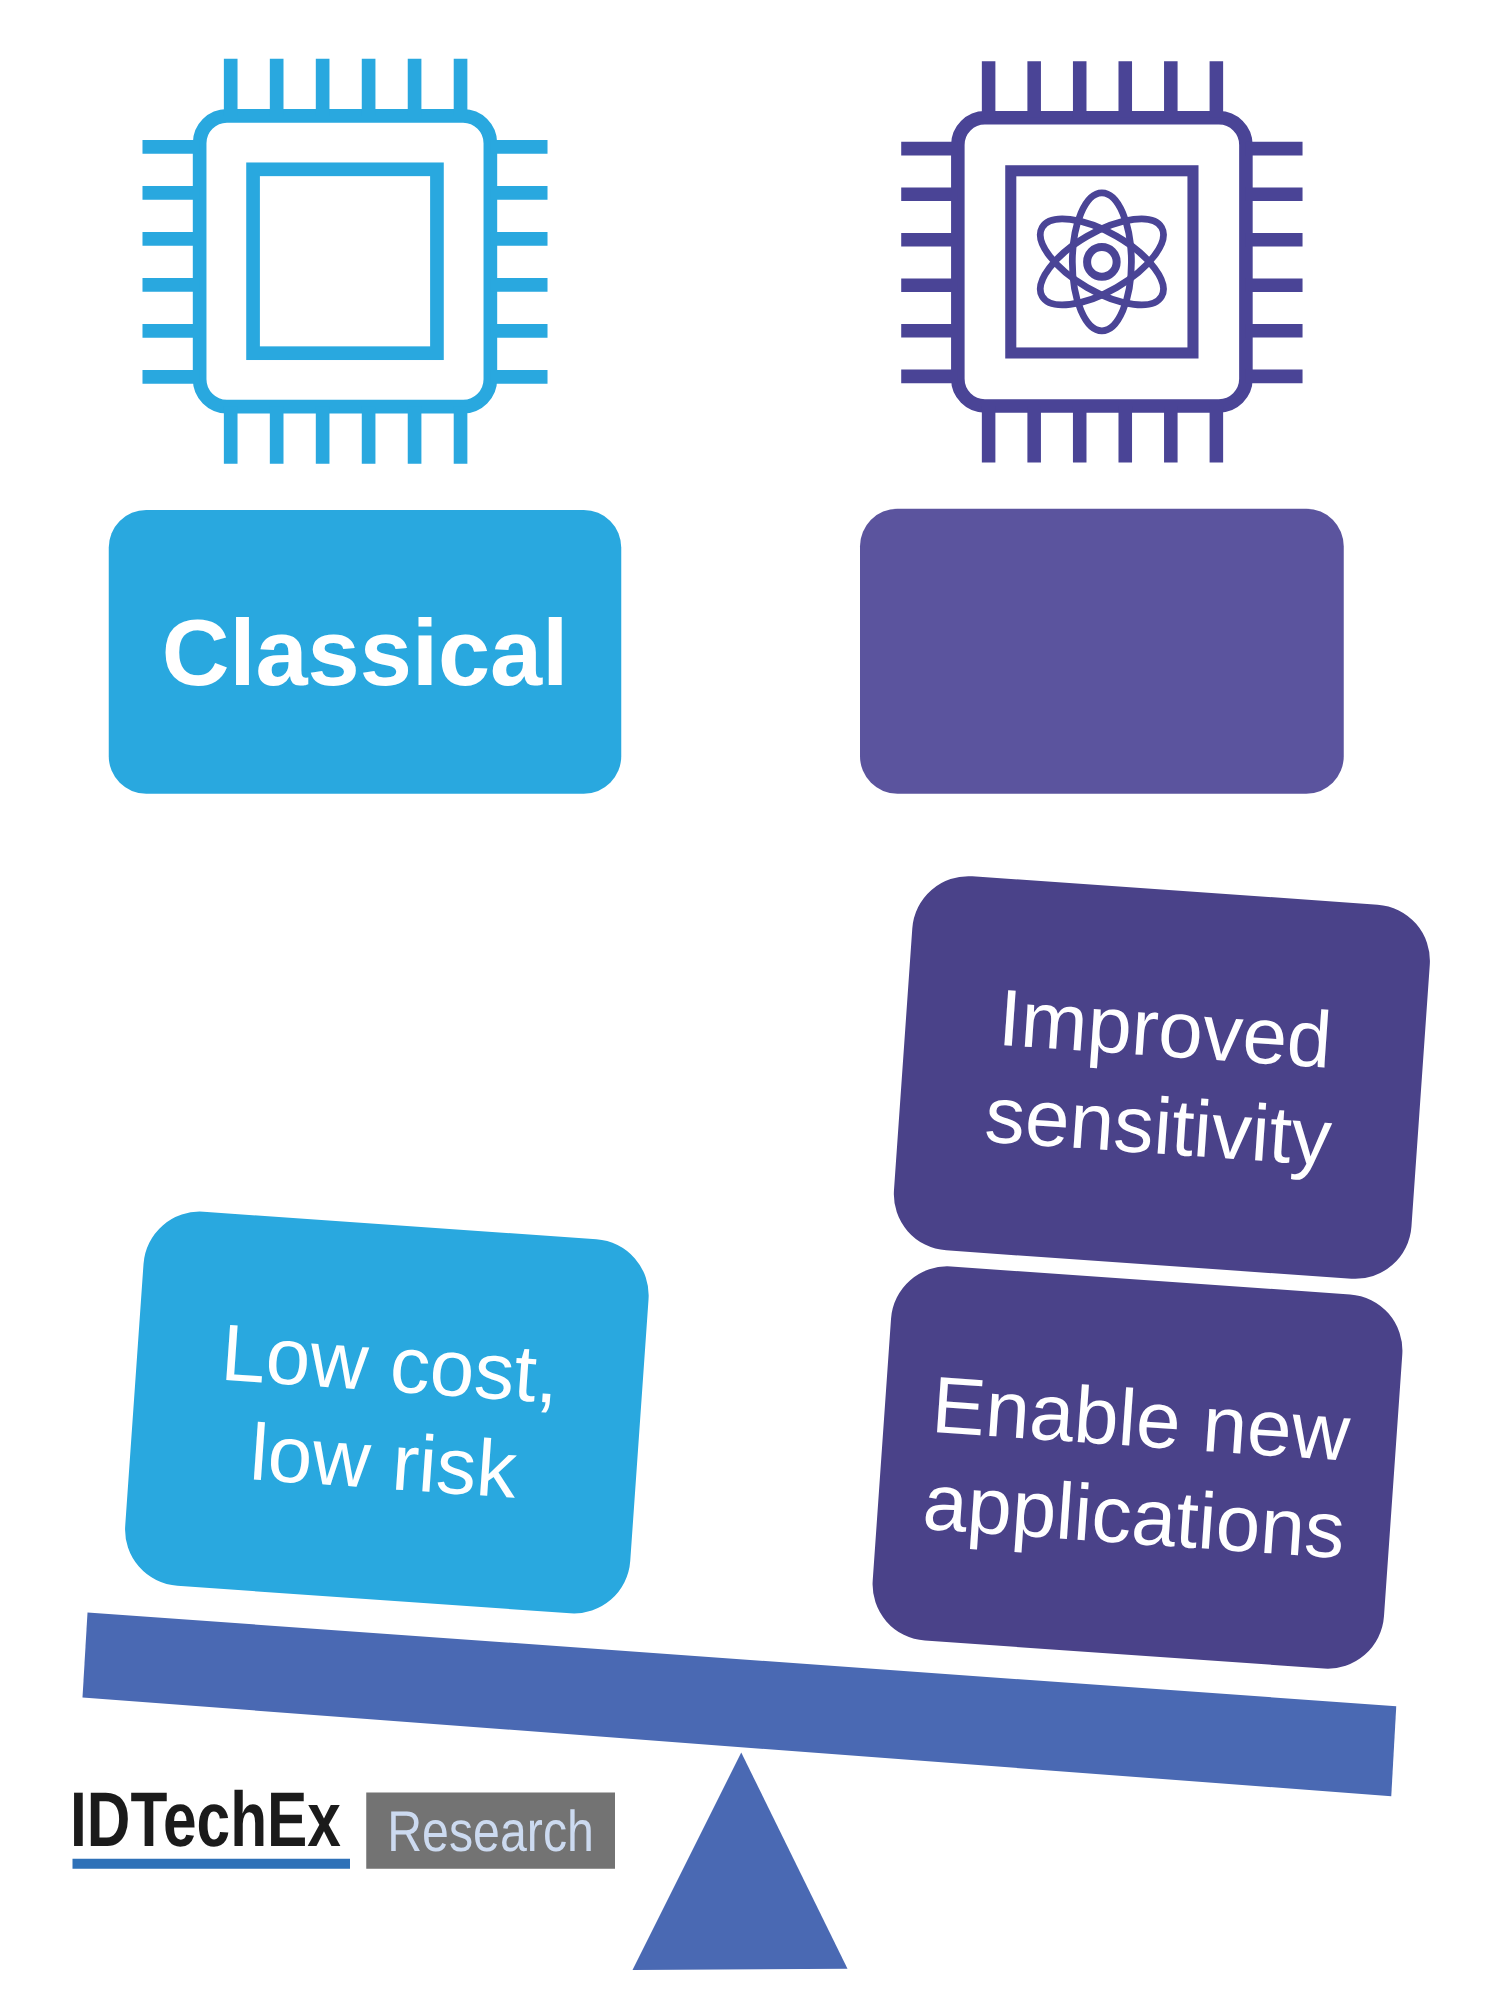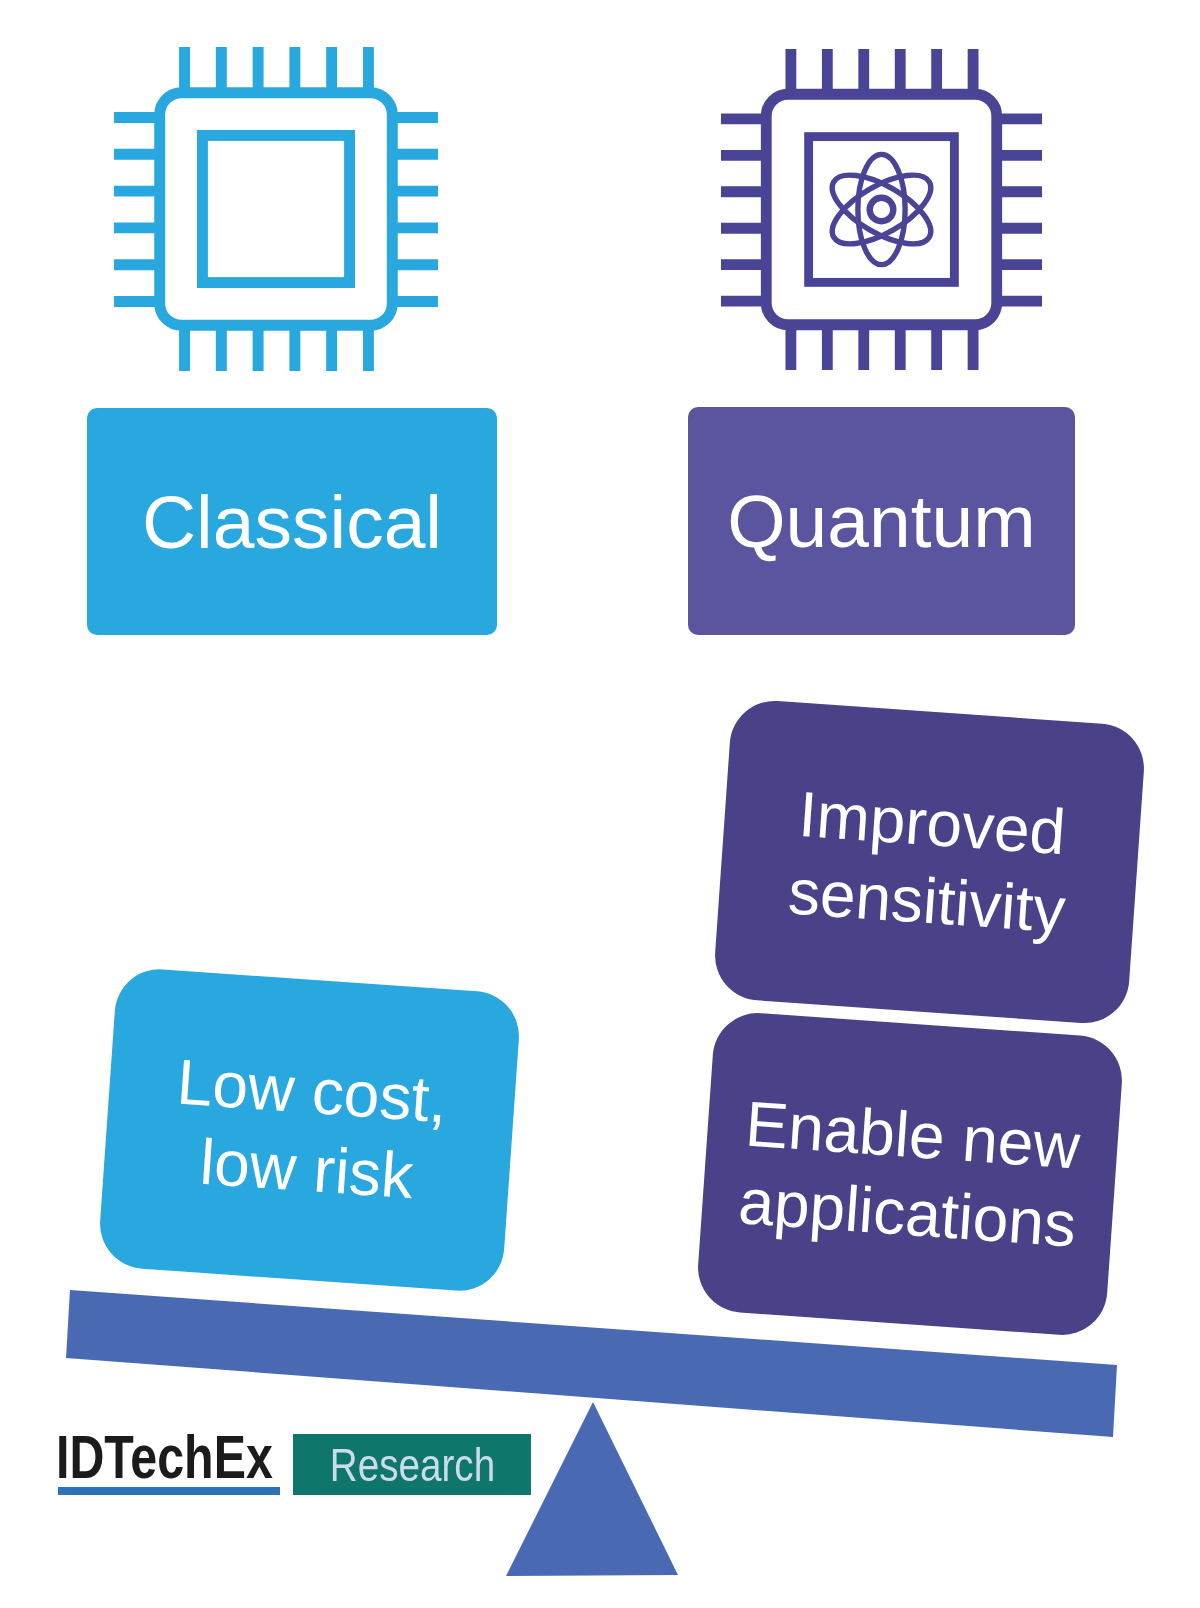--- a/index.html
+++ b/index.html
@@ -8,41 +8,41 @@
     background:#ffffff; overflow:hidden;
     font-family:"Liberation Sans", sans-serif;
   }
   .abs { position:absolute; }
   .card {
     position:absolute; display:flex; flex-direction:column;
     align-items:center; justify-content:center;
     color:#ffffff; text-align:center;
   }
   .card div { white-space:nowrap; }
-  .label-card { border-radius:10px; font-weight:normal; font-size:75px; line-height:84px; }
+  .label-card { border-radius:30px; font-weight:bold; font-size:75px; line-height:84px; }
   .benefit-card { border-radius:45px; font-weight:400; font-size:64px; line-height:78px; transform:rotate(4deg); }
 
   #card-classical { left:87px;  top:408px;  width:410px; height:227px; background:#29a8df; }
   #card-quantum   { left:688px; top:407px;  width:387px; height:228px; background:#5b549e; }
   #card-improved  { left:722px; top:712px;  width:415px; height:300px; background:#4a4289; }
   #card-lowcost   { left:107px; top:980px;  width:405px; height:300px; background:#29a8df; }
   #card-enable    { left:705px; top:1024px; width:410px; height:300px; background:#4a4289; }
 
   #icon-classical { left:112px; top:45px; width:328px; height:328px; }
   #icon-quantum   { left:719px; top:47px; width:325px; height:325px; }
 
   #seesaw-svg { left:0; top:0; width:1200px; height:1608px; }
 
   #logo-brand {
     left:56px; top:1426px; font-size:62px; font-weight:bold; color:#1b1b1b;
     transform:scaleX(.78); transform-origin:left top; white-space:nowrap; line-height:62px;
   }
   #logo-underline { left:58px; top:1487px; width:222px; height:8px; background:#2e71b8; }
   #logo-research-box {
-    left:293px; top:1434px; width:238px; height:61px; background:#0f766e;
+    left:293px; top:1434px; width:199px; height:61px; background:#737373;
     display:flex; align-items:center; justify-content:center;
   }
   #logo-research-text {
     font-size:46px; color:#ccdaf0; transform:scaleX(.84); white-space:nowrap; font-weight:400;
   }
 </style>
 </head>
 <body>
 
 <div class="canvas">
@@ -78,21 +78,20 @@
       <ellipse cx="165" cy="165" rx="24" ry="56" transform="rotate(-60 165 165)"></ellipse>
       <circle cx="165" cy="165" r="12" stroke-width="6.5"></circle>
     </g>
   </svg>
 
   <div class="card label-card" id="card-classical">
     <div>Classical</div>
   </div>
 
   <div class="card label-card" id="card-quantum">
-    <div>Quantum</div>
   </div>
 
   <div class="card benefit-card" id="card-improved">
     <div>Improved</div>
     <div>sensitivity</div>
   </div>
 
   <div class="card benefit-card" id="card-lowcost">
     <div>Low cost,</div>
     <div>low risk</div>

